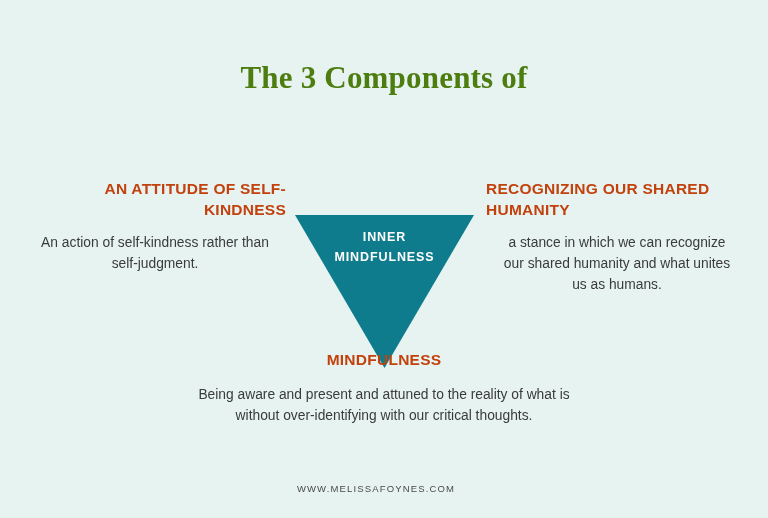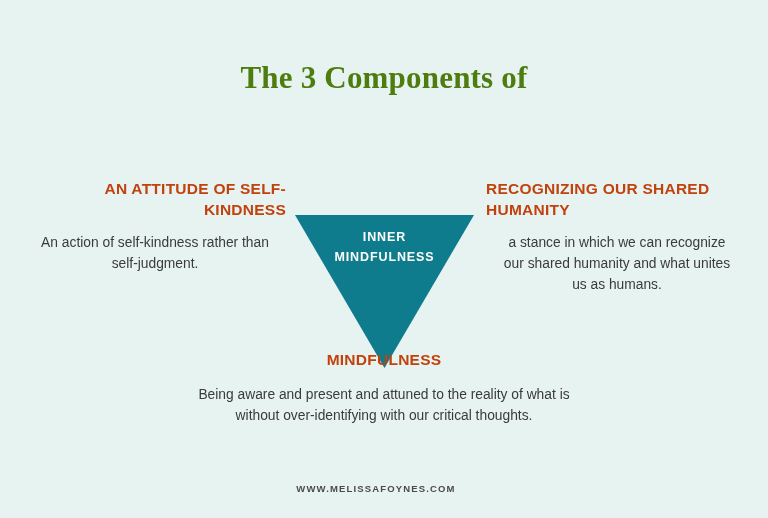--- a/index.html
+++ b/index.html
@@ -125,21 +125,21 @@
 
   
   .footer {
     position: absolute;
     left: 0;
     top: 483px;
     width: 752px;
     text-align: center;
     color: #4a4a4a;
     font-size: 9.5px;
-    font-weight: 700;
+    font-weight: 400;
     letter-spacing: 1.15px;
   }
 </style>
 </head>
 <body>
 
 <div id="infographic">
 
   <h1 class="title">
     <span class="title-line">The 3 Components of</span>

